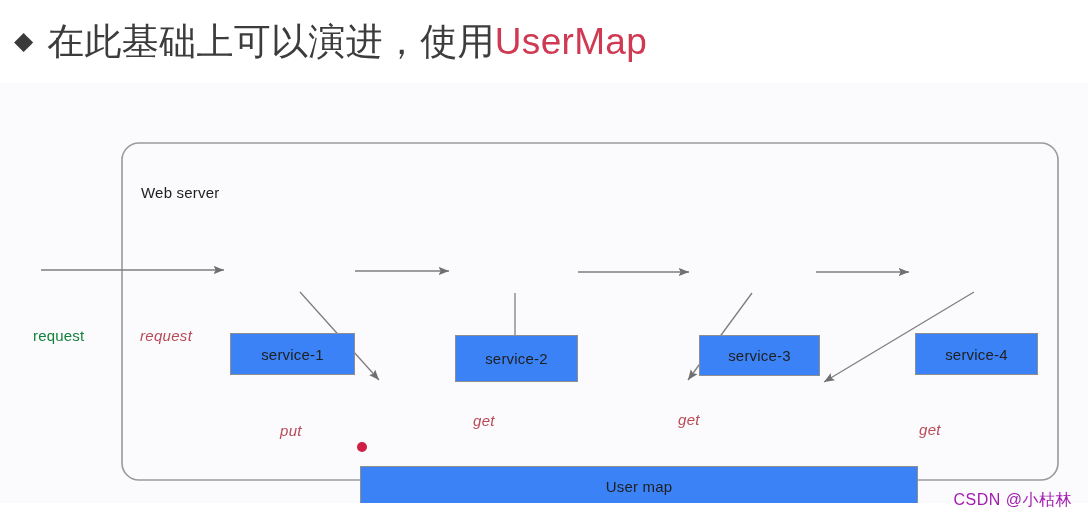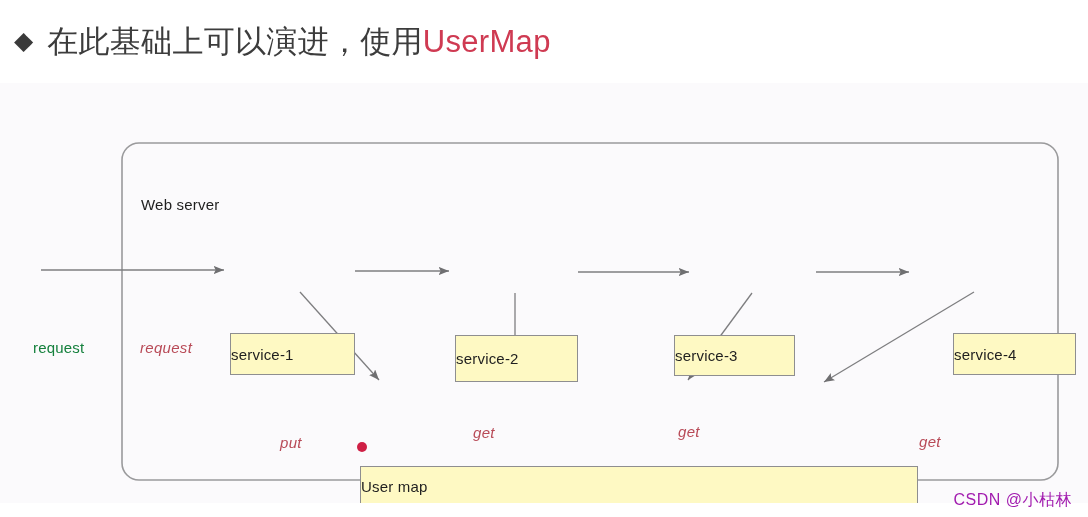--- a/index.html
+++ b/index.html
@@ -29,21 +29,21 @@
     box-sizing: border-box;
   }
   #title-bullet {
     font-size: 25px;
     color: #3a3a3a;
     line-height: 1;
     margin-right: 14px;
     margin-top: -2px;
   }
   #title-text {
-    font-size: 31px;
+    font-size: 37px;
     color: #3c3c3c;
     letter-spacing: 0.3px;
     white-space: nowrap;
   }
   #title-accent {
     color: #cf3a52;
   }
 
   
   #diagram-panel {
@@ -69,43 +69,42 @@
     left: 0;
     top: 0;
     width: 1088px;
     height: 420px;
   }
 
   
   .node-box {
     position: absolute;
     border: 1px solid #8e8e90;
-    background: #fef9c3;
+    background: #3b82f6;
     box-sizing: border-box;
     display: flex;
     align-items: center;
-    justify-content: flex-start;
+    justify-content: center;
     font-size: 15px;
     color: #1f1f1f;
     letter-spacing: 0.2px;
   }
   .svc-1 { left: 230px; top: 250px; width: 125px; height: 42px; }
   .svc-2 { left: 455px; top: 252px; width: 123px; height: 47px; }
-  .svc-3 { left: 674px; top: 252px; width: 121px; height: 41px; }
-  .svc-4 { left: 915px; top: 250px; width: 123px; height: 42px; margin-left: 38px; }
+  .svc-3 { left: 699px; top: 252px; width: 121px; height: 41px; }
+  .svc-4 { left: 915px; top: 250px; width: 123px; height: 42px; }
   .usermap-box {
     left: 360px; top: 383px; width: 558px; height: 41px;
     font-size: 15px;
   }
 
   
   .lbl {
     position: absolute;
     white-space: nowrap;
-    margin-top: 12px;
   }
   #label-webserver {
     left: 141px; top: 101px;
     font-size: 15px;
     color: #1f1f1f;
     letter-spacing: 0.2px;
   }
   #label-request {
     left: 33px; top: 244px;
     font-size: 15px;

